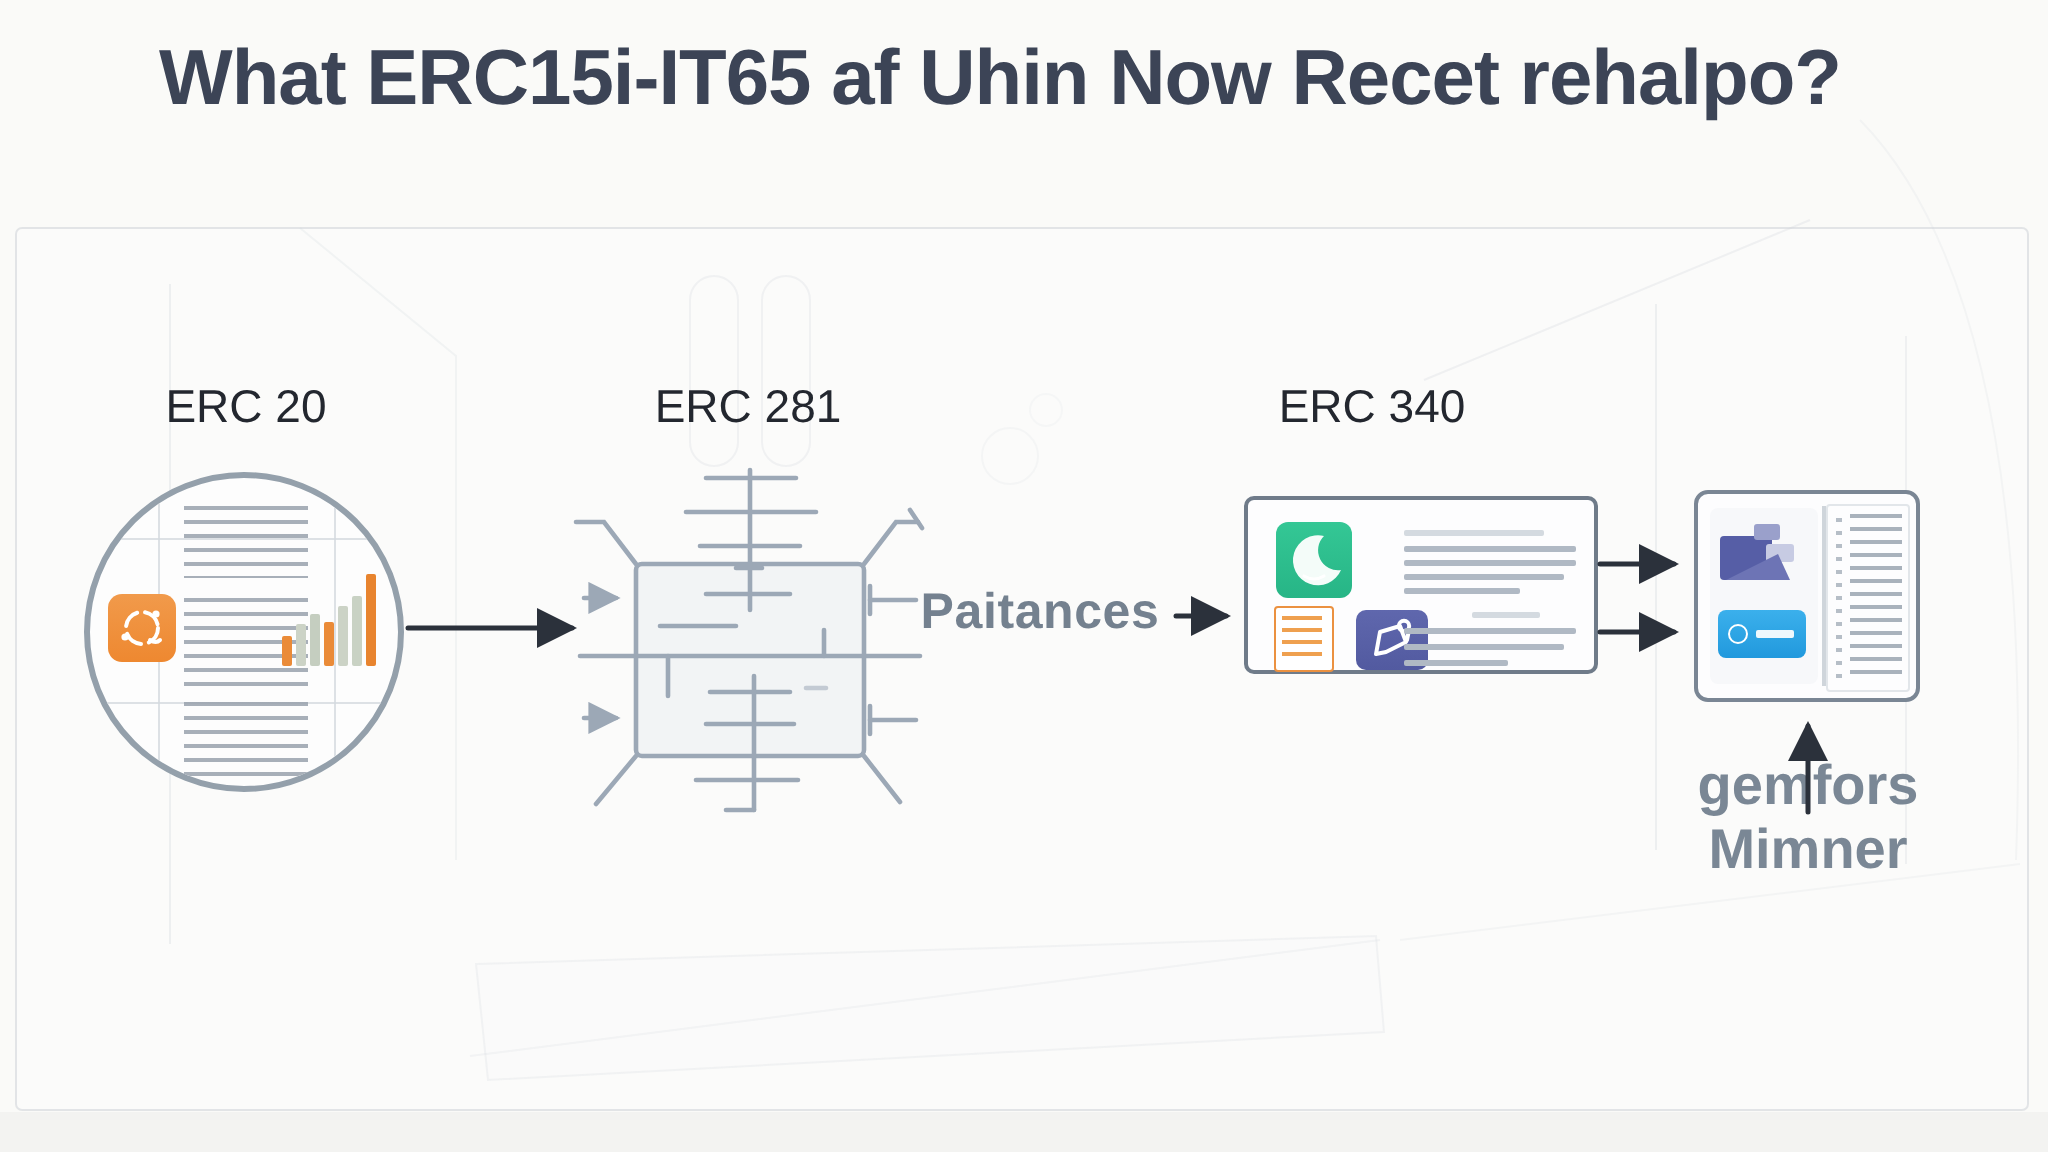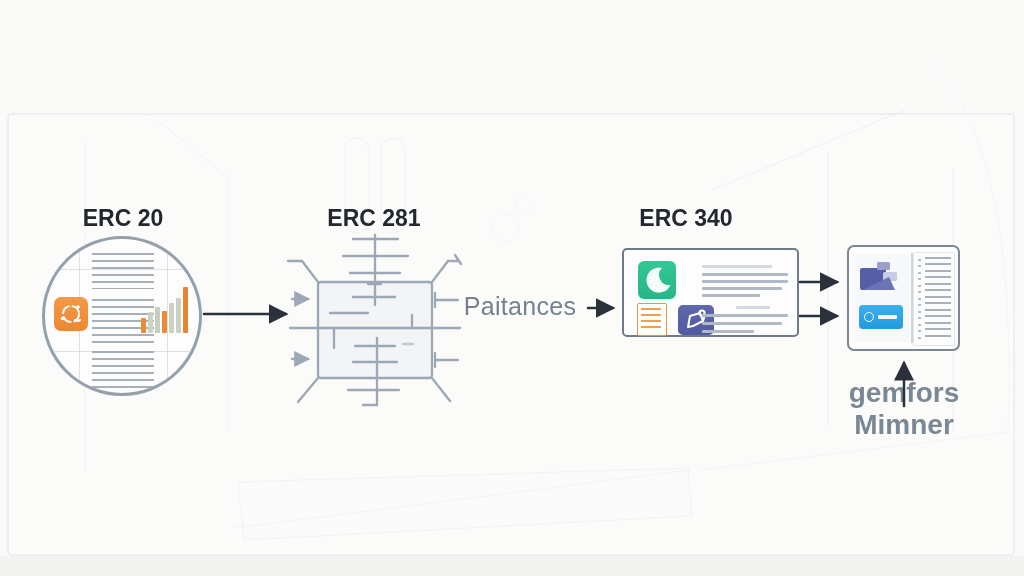--- a/index.html
+++ b/index.html
@@ -5,22 +5,22 @@
   html,body{margin:0;padding:0;background:#e9e9e7;}
   .canvas{position:relative;width:1024px;height:576px;background:#fafaf8;overflow:hidden;
           font-family:"Liberation Sans",sans-serif;}
   .bg-svg,.arrows{position:absolute;left:0;top:0;pointer-events:none;}
   .bg-svg{z-index:0;}
   .arrows{z-index:6;}
 
   .title{position:absolute;left:0;top:18px;width:1000px;margin:0;text-align:center;
          font-size:39px;font-weight:600;letter-spacing:-0.5px;color:#3c4456;z-index:3;}
 
-  .node-label{position:absolute;font-size:23px;font-weight:700;color:#23272f;
-              text-align:center;z-index:3;margin-top:15px;}
+  .node-label{position:absolute;font-size:23px;font-weight:400;color:#23272f;
+              text-align:center;z-index:3;}
   .lbl-erc20{left:58px;top:190px;width:130px;}
   .lbl-erc281{left:299px;top:190px;width:150px;}
   .lbl-erc721{left:611px;top:190px;width:150px;}
   .lbl-erc1185{left:830px;top:190px;width:150px;}
 
   
   .erc20-circle{position:absolute;left:42px;top:236px;width:154px;height:154px;
     border:3px solid #94a0ab;border-radius:50%;background:#fdfdfd;overflow:hidden;z-index:2;}
   .gridline{position:absolute;background:rgba(213,218,223,0.8);}
   .gh1{left:0;top:30px;width:154px;height:1px;}
@@ -41,21 +41,21 @@
   .bars i:nth-child(2){height:21px;background:#ccd3c6;}
   .bars i:nth-child(3){height:26px;background:#c5cec0;}
   .bars i:nth-child(4){height:22px;background:#ea8b38;}
   .bars i:nth-child(5){height:30px;background:#ccd3c6;}
   .bars i:nth-child(6){height:35px;background:#c9d2c4;}
   .bars i:nth-child(7){height:46px;background:#e8842f;}
 
   .schematic{position:absolute;left:278px;top:225px;z-index:2;}
 
   .flow-note{position:absolute;left:440px;top:290px;width:160px;text-align:center;
-    font-size:25px;font-weight:400;color:#74818f;line-height:33px;z-index:3;letter-spacing:.3px;}
+    font-size:25px;font-weight:700;color:#74818f;line-height:33px;z-index:3;letter-spacing:.3px;}
 
   
   .card{position:absolute;background:#fdfdfe;border:2.5px solid #6f7b89;border-radius:5px;z-index:2;}
   .erc721{left:622px;top:248px;width:173px;height:85px;}
   .icon-green{position:absolute;left:14px;top:11px;width:38px;height:38px;border-radius:6px;
     background:linear-gradient(#34c795,#27b586);}
   .icon-doc{position:absolute;left:13px;top:53px;width:28px;height:31px;background:#fff;
     border:1.5px solid #eb9140;border-radius:2px;}
   .icon-doc b{position:absolute;left:3px;top:4px;width:20px;height:24px;display:block;
     background:repeating-linear-gradient(to bottom,#efa04f 0 2px,transparent 2px 6px);}
@@ -112,20 +112,21 @@
       <path d="M953 168 V432" opacity="0.5"></path>
       <circle cx="505" cy="228" r="14" opacity="0.25"></circle>
       <circle cx="523" cy="205" r="8" opacity="0.22"></circle>
       <path d="M238 482 L688 468 L692 516 L244 540 Z" opacity="0.4" fill="rgba(240,242,243,0.35)"></path>
       <path d="M235 528 L690 470" opacity="0.35"></path>
       <path d="M700 470 L1010 432" opacity="0.3"></path>
       <path d="M930 60 Q1018 150 1008 430" opacity="0.3"></path>
     </g>
   </svg>
 
+  <h1 class="title">What ERC15i-IT65 af Uhin Now Recet rehalpo?</h1>
 
   <div class="node-label lbl-erc20">ERC 20</div>
   <div class="node-label lbl-erc281">ERC 281</div>
   <div class="node-label lbl-erc721">ERC 340</div>
 
   <div class="erc20-circle">
     <i class="gridline gh1"></i>
     <i class="gridline gh2"></i>
     <i class="gridline gv1"></i>
     <i class="gridline gv2"></i>

